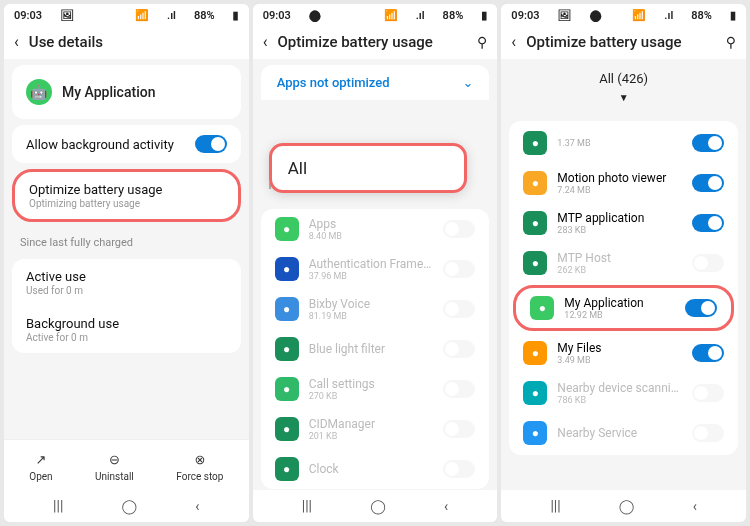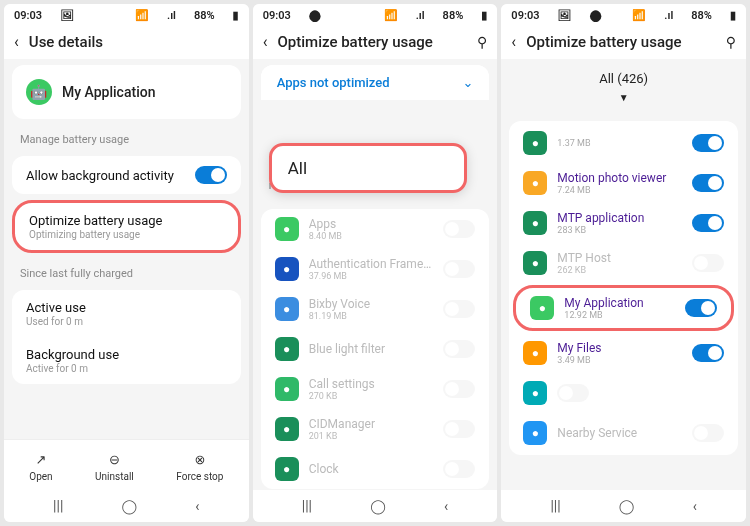--- a/index.html
+++ b/index.html
@@ -34,21 +34,21 @@
   .action .ic { width:18px;height:18px;display:flex;align-items:center;justify-content:center;font-size:13px; }
   .nav-bar { display:flex; justify-content:space-around; align-items:center; padding:8px 20px; background:#fff; }
   .nav-bar span { font-size:14px; color:#555; }
   .dropdown-sel { color:#0a7dd8; font-size:13px; font-weight:500; display:flex; justify-content:space-between; align-items:center; padding:10px 16px; background:#fff; border-radius:12px 12px 0 0; }
   .dropdown-menu { position:absolute; top:84px; left:16px; right:30px; background:#fff; border-radius:14px; box-shadow:0 2px 12px rgba(0,0,0,.15); z-index:5; }
   .dropdown-item { padding:12px 16px; font-size:17px; color:#222; }
   .desc-text { font-size:11px; color:#777; padding: 0 16px 10px; line-height:1.3; }
   .app-row { display:flex; align-items:center; padding:8px 14px; gap:10px; }
   .ai { width:24px; height:24px; border-radius:6px; display:flex; align-items:center; justify-content:center; font-size:12px; color:#fff; flex-shrink:0; }
   .app-row .info { flex:1; min-width:0; }
-  .app-row .nm { font-size:12px; color:#4c1d95; white-space:nowrap; overflow:hidden; text-overflow:ellipsis; }
+  .app-row .nm { font-size:12px; color:#000000; white-space:nowrap; overflow:hidden; text-overflow:ellipsis; }
   .app-row .sz { font-size:9px; color:#aaa; }
   .app-row.dim .nm, .app-row.dim .sz { color:#bbb; }
   .filter-row { display:flex; align-items:center; gap:6px; padding:12px 16px; font-size:13px;flex-direction:column; }
   .arrow-down { font-size:10px; }
 </style>
 </head>
 <body>
 
 <div class="phone">
   <div class="status-bar">
@@ -65,21 +65,20 @@
   </div>
   <div class="header">
     <span class="back">‹</span>
     <span class="title">Use details</span>
   </div>
   <div class="content">
     <div class="app-header">
       <div class="app-icon">🤖</div>
       <div class="app-name">My Application</div>
     </div>
-    <div class="section-label">Manage battery usage</div>
     <div class="card">
       <div class="row">
         <div class="row-text">
             <div class="row-title">Allow background activity</div>
           </div>
         <div class="toggle on"></div>
       </div>
     </div>
     <div class="card highlight">
       <div class="row">
@@ -292,20 +291,24 @@
         <div class="app-row">
           <div class="ai" style="background:#ff9800">●</div>
           <div class="info">
             <div class="nm">My Files</div>
             <div class="sz">3.49 MB</div>
           </div>
           <div class="toggle on"></div>
         </div>
         <div class="app-row dim">
           <div class="ai" style="background:#00aab5">●</div>
+          <div class="info">
+            <div class="nm">Nearby device scanning</div>
+            <div class="sz">786 KB</div>
+          </div>
           <div class="toggle off disabled"></div>
         </div>
         <div class="app-row dim">
           <div class="ai" style="background:#2196f3">●</div>
           <div class="info">
             <div class="nm">Nearby Service</div>
           </div>
           <div class="toggle off disabled"></div>
         </div>
       </div>

